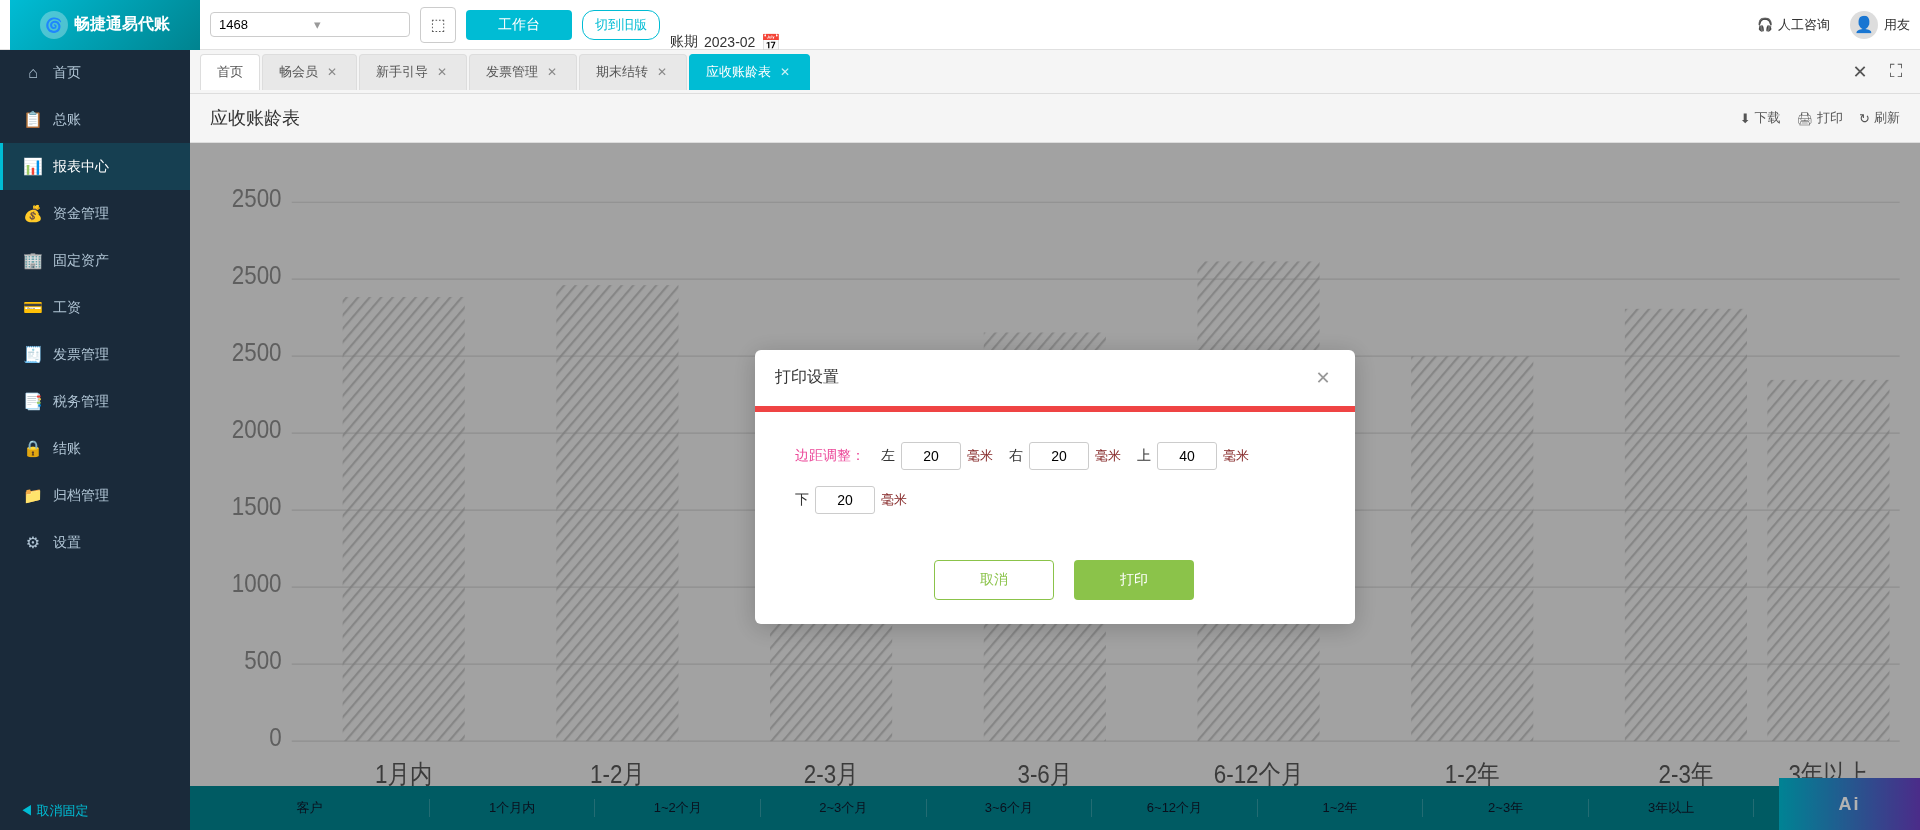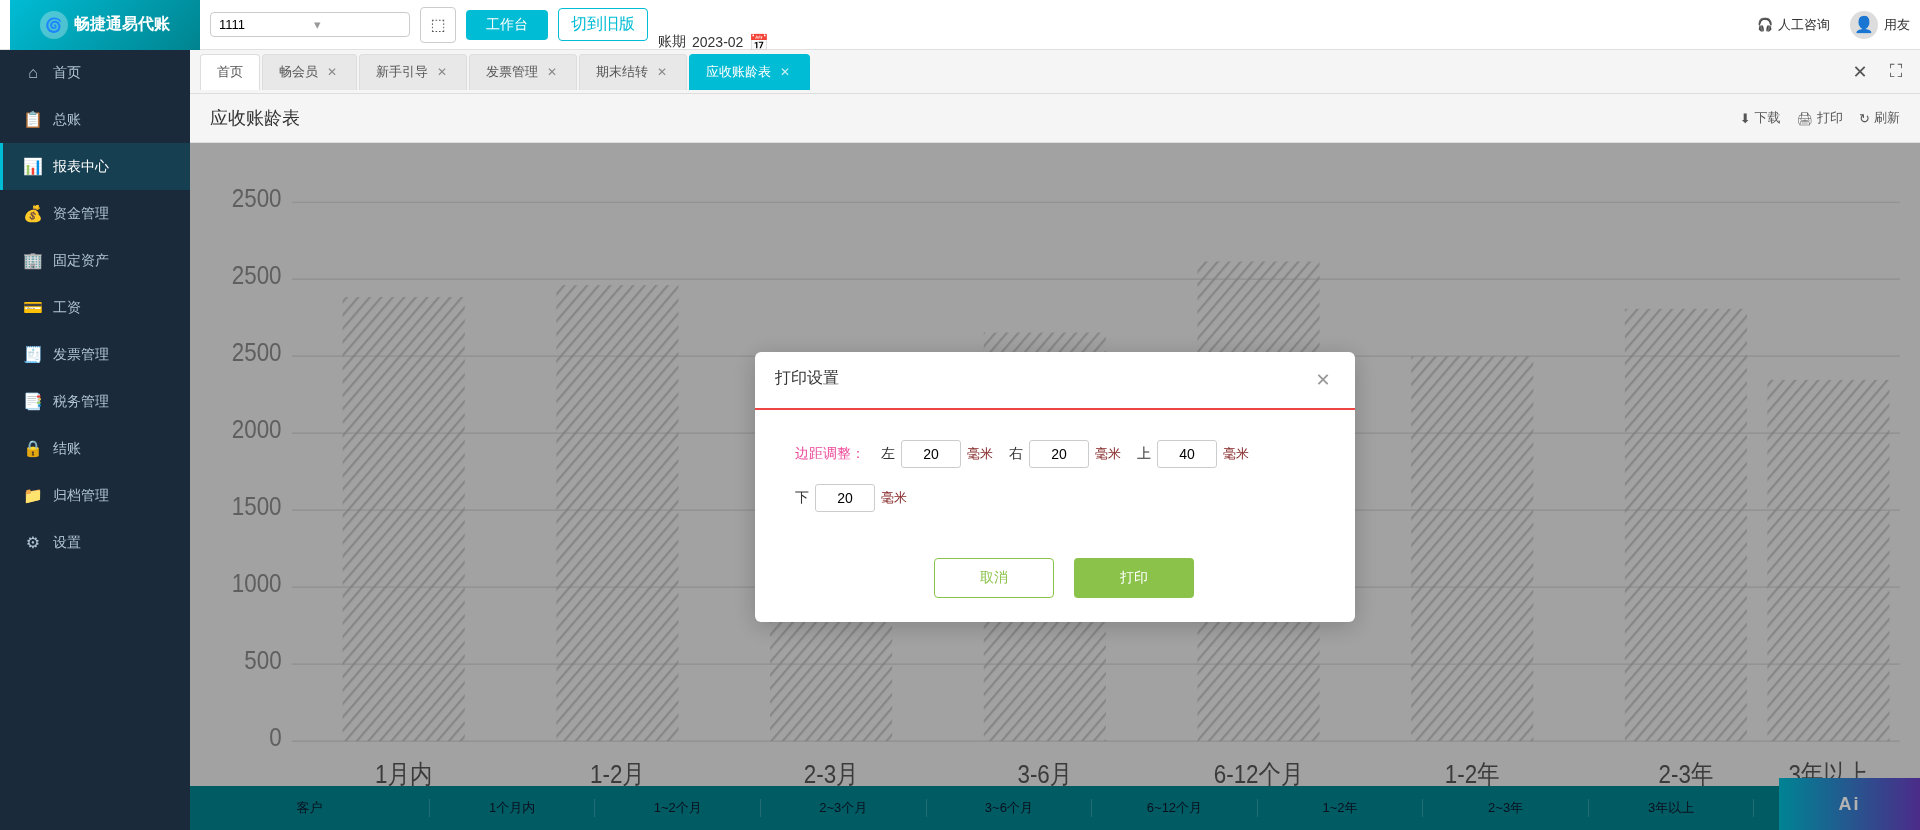--- a/index.html
+++ b/index.html
@@ -58,32 +58,32 @@
       cursor: pointer;
       background: #fff;
       color: #555;
       font-size: 16px;
     }
     .workbench-btn {
       background: #00bcd4;
       color: white;
       border: none;
       border-radius: 4px;
-      padding: 6px 20px;
+      padding: 6px 32px;
       cursor: pointer;
       font-size: 14px;
     }
     .switch-btn {
       border: 1px solid #00bcd4;
       color: #00bcd4;
-      border-radius: 4px;
+      border-radius: 12px;
       padding: 5px 12px;
       cursor: pointer;
       background: #fff;
-      font-size: 16px;
+      font-size: 13px;
     }
     .period-area {
       display: flex;
       align-items: center;
       gap: 6px;
       color: #333;
       font-size: 14px;
       margin-top: 35px;
     }
     .period-icon { color: #555; font-size: 16px; }
@@ -247,24 +247,24 @@
     }
     .modal {
       background: #fff;
       border-radius: 6px;
       width: 600px;
       box-shadow: 0 4px 24px rgba(0,0,0,0.2);
       overflow: hidden;
     }
     .modal-header {
       display: flex;
-      align-items: flex-start;
+      align-items: center;
       justify-content: space-between;
       padding: 16px 20px;
-      border-bottom: 2px solid #ef4444;
+      border-bottom: 6px solid #ef4444;
       font-size: 16px;
       color: #333;
     }
     .modal-close {
       cursor: pointer;
       color: #999;
       font-size: 18px;
       width: 24px; height: 24px;
       display: flex; align-items: center; justify-content: center;
     }
@@ -341,21 +341,21 @@
 
 <div style="display:flex; flex-direction:column; height:830px;">
   <div class="top-header">
 
     <div class="logo-area">
       <div class="logo-icon">🌀</div>
       <span>畅捷通易代账</span>
     </div>
 
     <div class="company-selector">
-      <span>1111</span>
+      <span>1468</span>
       <span class="arrow">▾</span>
     </div>
 
     <div class="icon-btn">⬚</div>
 
     <button class="workbench-btn">工作台</button>
 
     <button class="switch-btn">切到旧版</button>
 
     <div class="period-area">
@@ -415,20 +415,23 @@
         <span class="sidebar-icon">🔒</span>
         <span>结账</span>
       </div>
       <div class="sidebar-item">
         <span class="sidebar-icon">📁</span>
         <span>归档管理</span>
       </div>
       <div class="sidebar-item">
         <span class="sidebar-icon">⚙</span>
         <span>设置</span>
+      </div>
+      <div class="sidebar-bottom">
+        <span>◀ 取消固定</span>
       </div>
     </div>
 
     <div class="content-area">
 
       <div class="tab-bar">
         <div class="tab-item plain">
           <span>首页</span>
         </div>
         <div class="tab-item">

